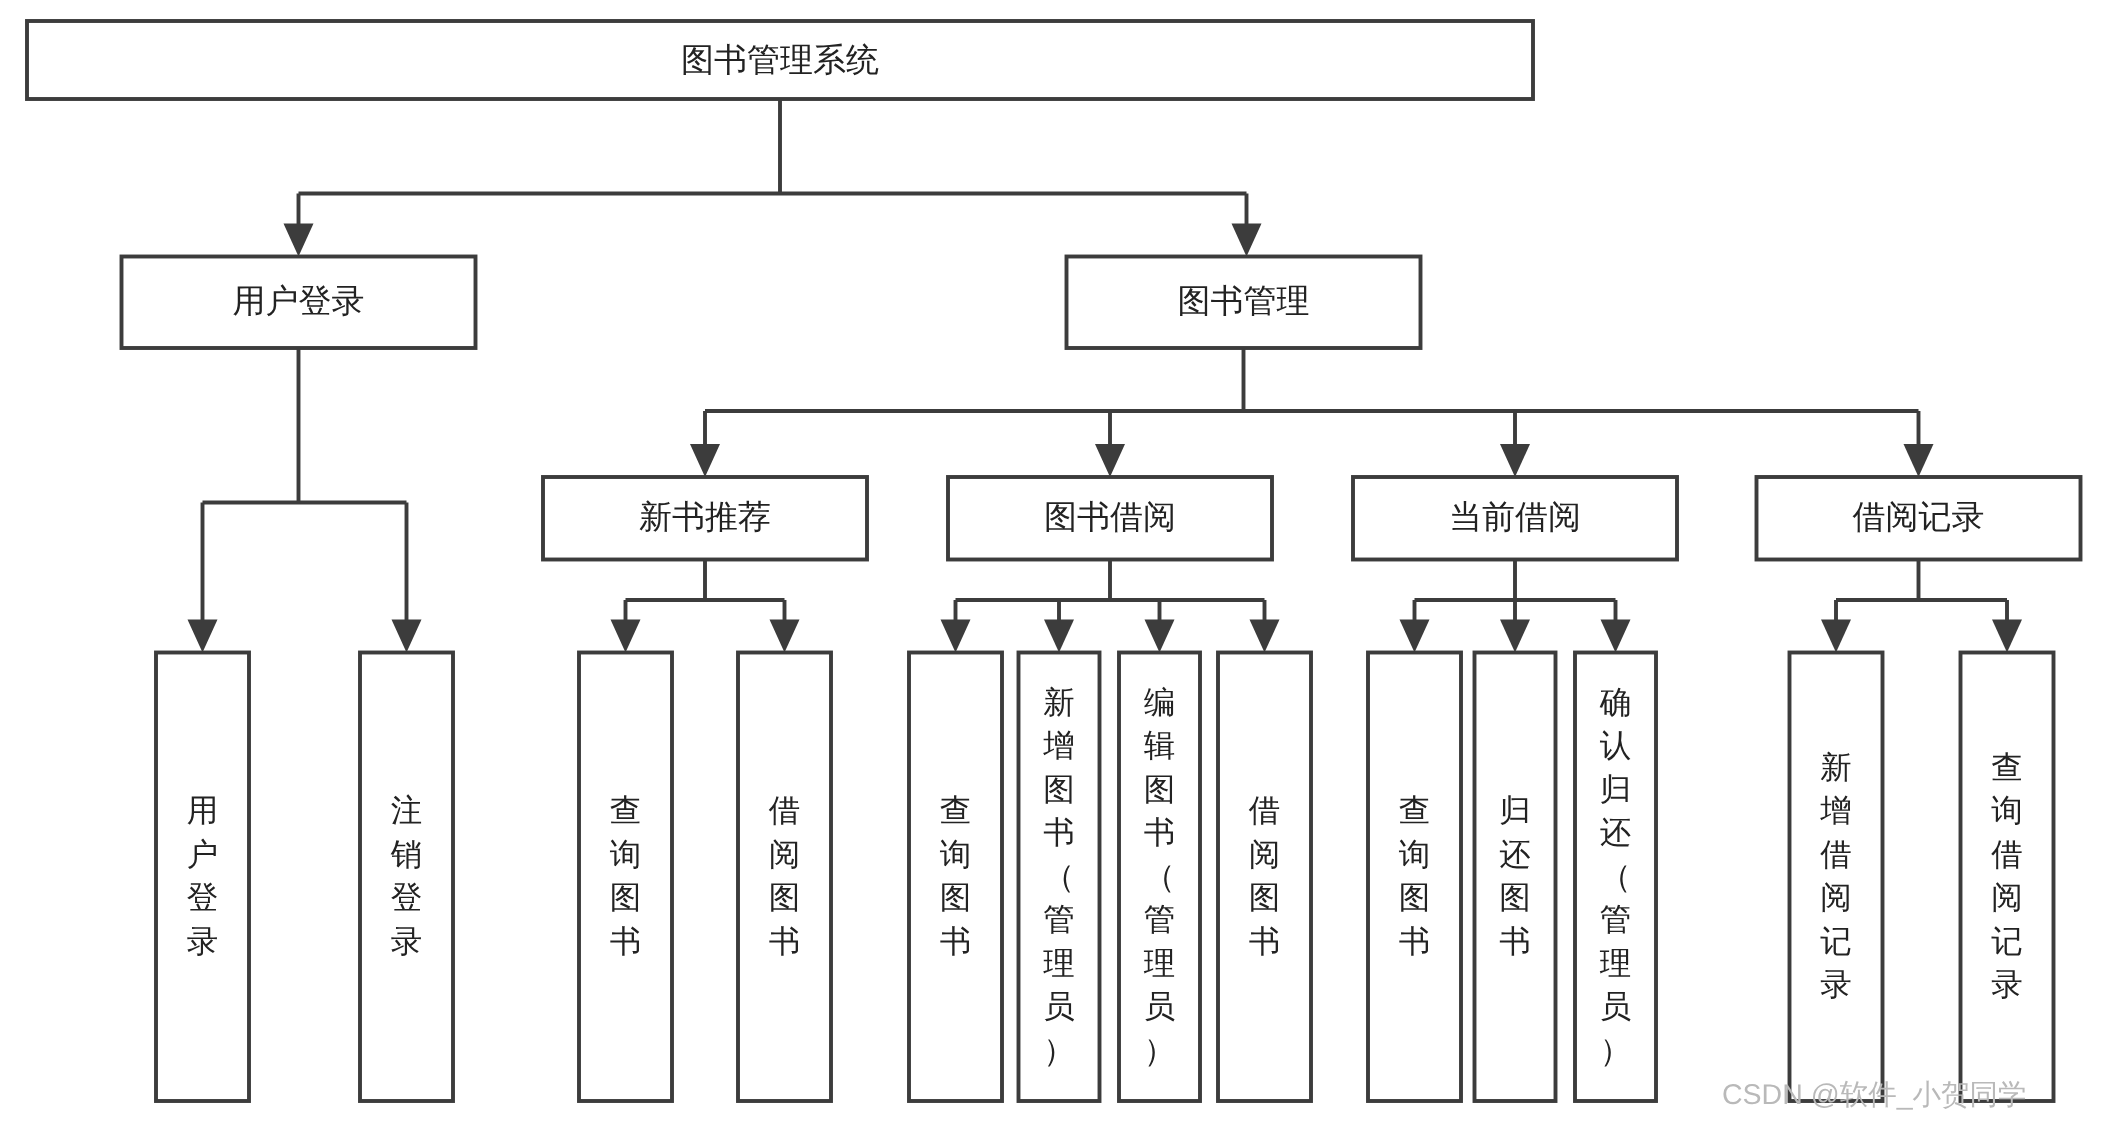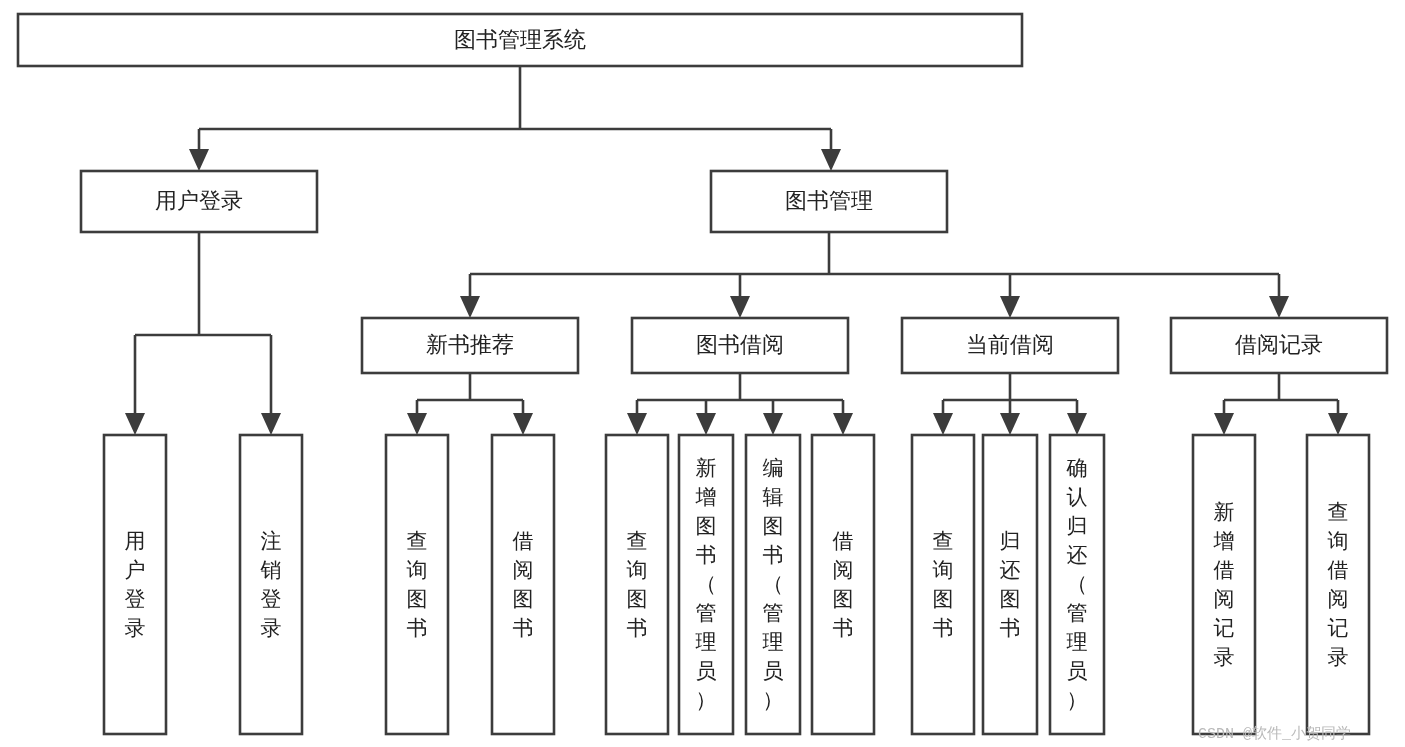--- a/index.html
+++ b/index.html
@@ -51,22 +51,22 @@
     stroke-linecap: butt;
   }
   .edge-arrow {
     fill: #3c3c3c;
     stroke: none;
   }
   .watermark {
     position: absolute;
     right: 8px;
     bottom: 4px;
-    font-family: Liberation Mono, monospace;
-    font-size: 15px;
+    font-family: Liberation Sans, sans-serif;
+    font-size: 19px;
     color: #b9b9b9;
     white-space: nowrap;
     user-select: none;
   }
 </style>
 </head>
 <body>
 
 <div id="diagram-root">
 

